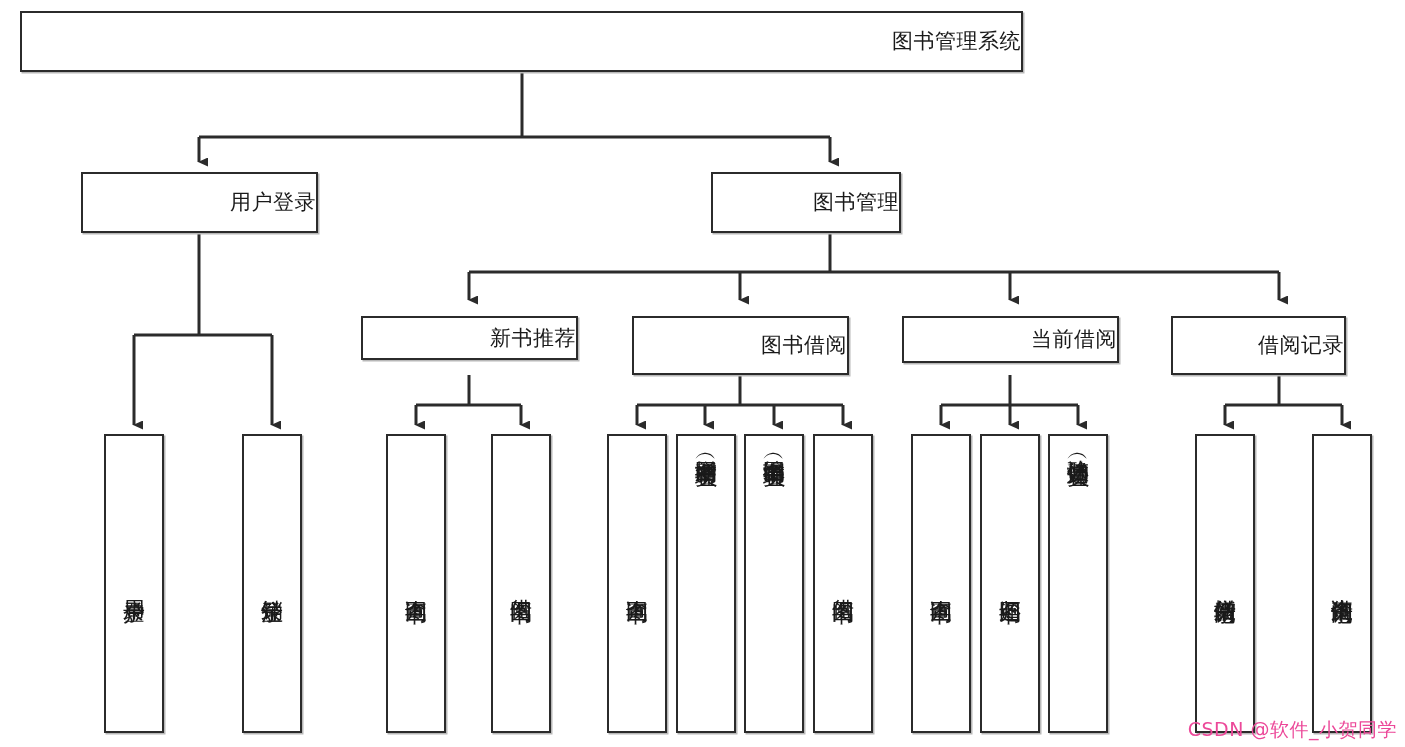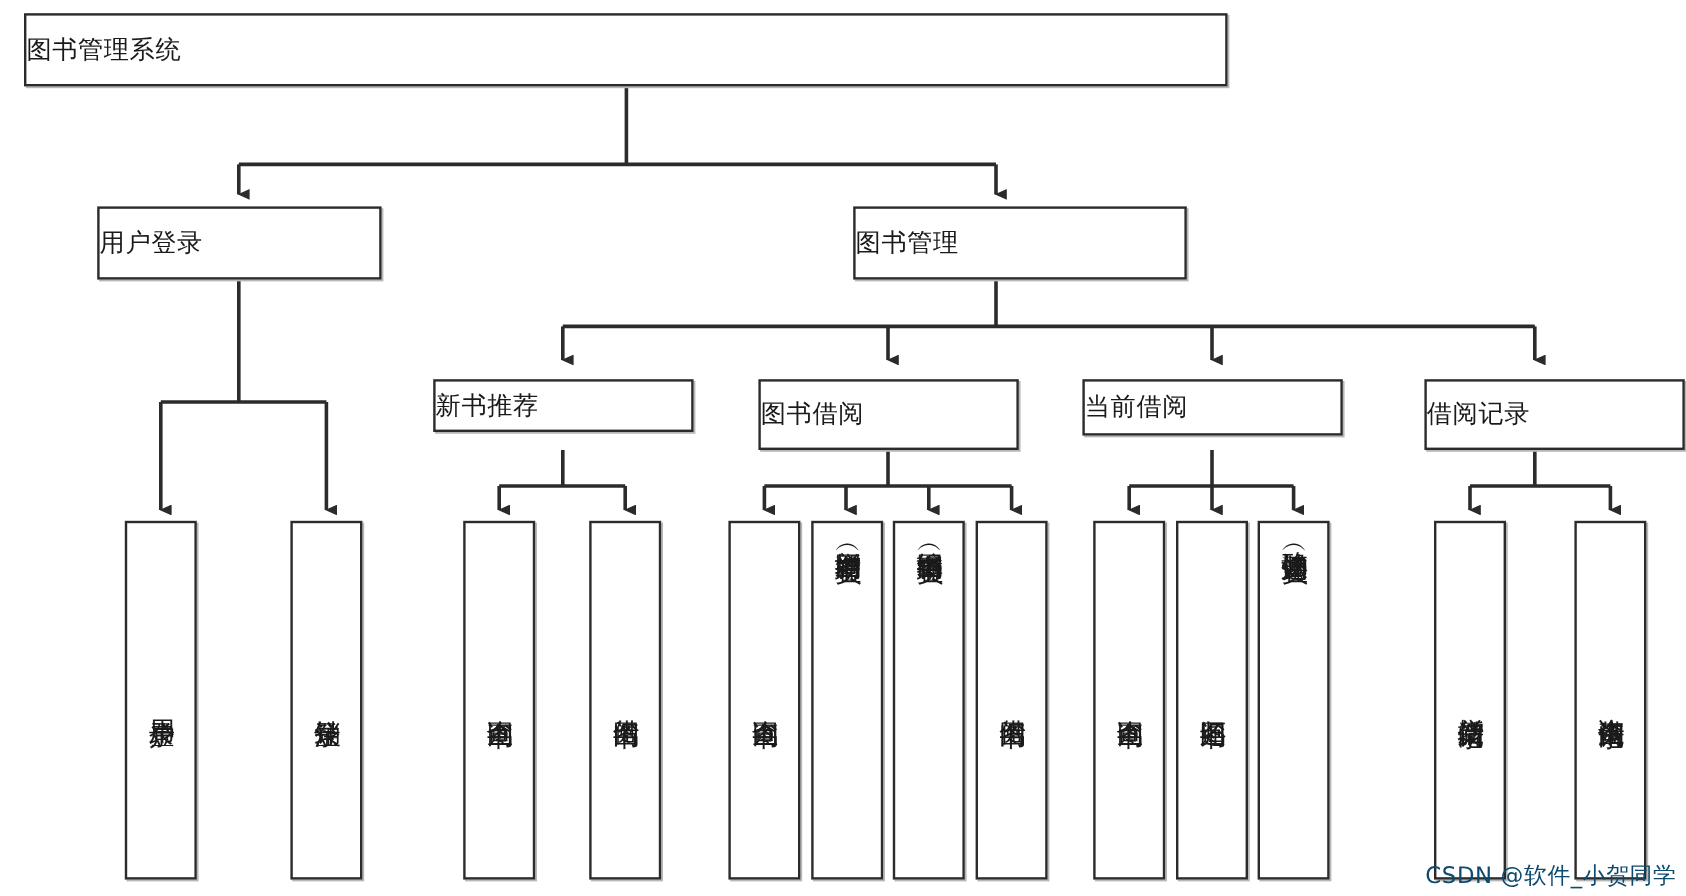--- a/index.html
+++ b/index.html
@@ -27,21 +27,21 @@
     pointer-events: none;
   }
   .node {
     position: absolute;
     box-sizing: border-box;
     background: #ffffff;
     border: 2px solid #2b2b2b;
     box-shadow: 1.5px 1.5px 0 0 #b8b8b8;
     display: flex;
     align-items: center;
-    justify-content: flex-start;
+    justify-content: flex-end;
     color: #1a1a1a;
   }
   .node-label {
     display: block;
     text-align: center;
     line-height: 1.18;
     letter-spacing: 0.5px;
   }
   .node.horizontal .node-label {
     font-size: 21px;
@@ -62,21 +62,21 @@
   }
   .node.vertical.centered {
     align-items: center;
     padding-top: 0;
   }
   #watermark {
     position: absolute;
     right: 8px;
     bottom: 4px;
     font-size: 19px;
-    color: #0c4a6e;
+    color: #ec4899;
     white-space: nowrap;
     letter-spacing: 0.5px;
   }
 </style>
 </head>
 <body>
 
 <div id="diagram-root">
 
   <svg id="edge-layer" viewBox="0 0 1405 747" xmlns="http://www.w3.org/2000/svg">
@@ -142,37 +142,37 @@
   </svg>
 
   <div class="node horizontal" style="left:20px; top:11px; width:1003px; height:61px;">
     <span class="node-label">图书管理系统</span>
   </div>
 
   <div class="node horizontal" style="left:81px; top:172px; width:237px; height:61px;">
     <span class="node-label">用户登录</span>
   </div>
 
-  <div class="node horizontal" style="left:711px; top:172px; width:278px; height:61px;">
+  <div class="node horizontal" style="left:711px; top:172px; width:190px; height:61px;">
     <span class="node-label">图书管理</span>
   </div>
 
   <div class="node horizontal" style="left:361px; top:316px; width:217px; height:44px;">
     <span class="node-label">新书推荐</span>
   </div>
 
   <div class="node horizontal" style="left:632px; top:316px; width:217px; height:59px;">
     <span class="node-label">图书借阅</span>
   </div>
 
   <div class="node horizontal" style="left:902px; top:316px; width:217px; height:47px;">
     <span class="node-label">当前借阅</span>
   </div>
 
-  <div class="node horizontal" style="left:1171px; top:316px; width:217px; height:59px;margin-left:16px;">
+  <div class="node horizontal" style="left:1171px; top:316px; width:175px; height:59px;">
     <span class="node-label">借阅记录</span>
   </div>
 
   <div class="node vertical centered" style="left:104px; top:434px; width:60px; height:299px;">
     <span class="node-label">用户登录</span>
   </div>
 
   <div class="node vertical centered" style="left:242px; top:434px; width:60px; height:299px;">
     <span class="node-label">注销登录</span>
   </div>

